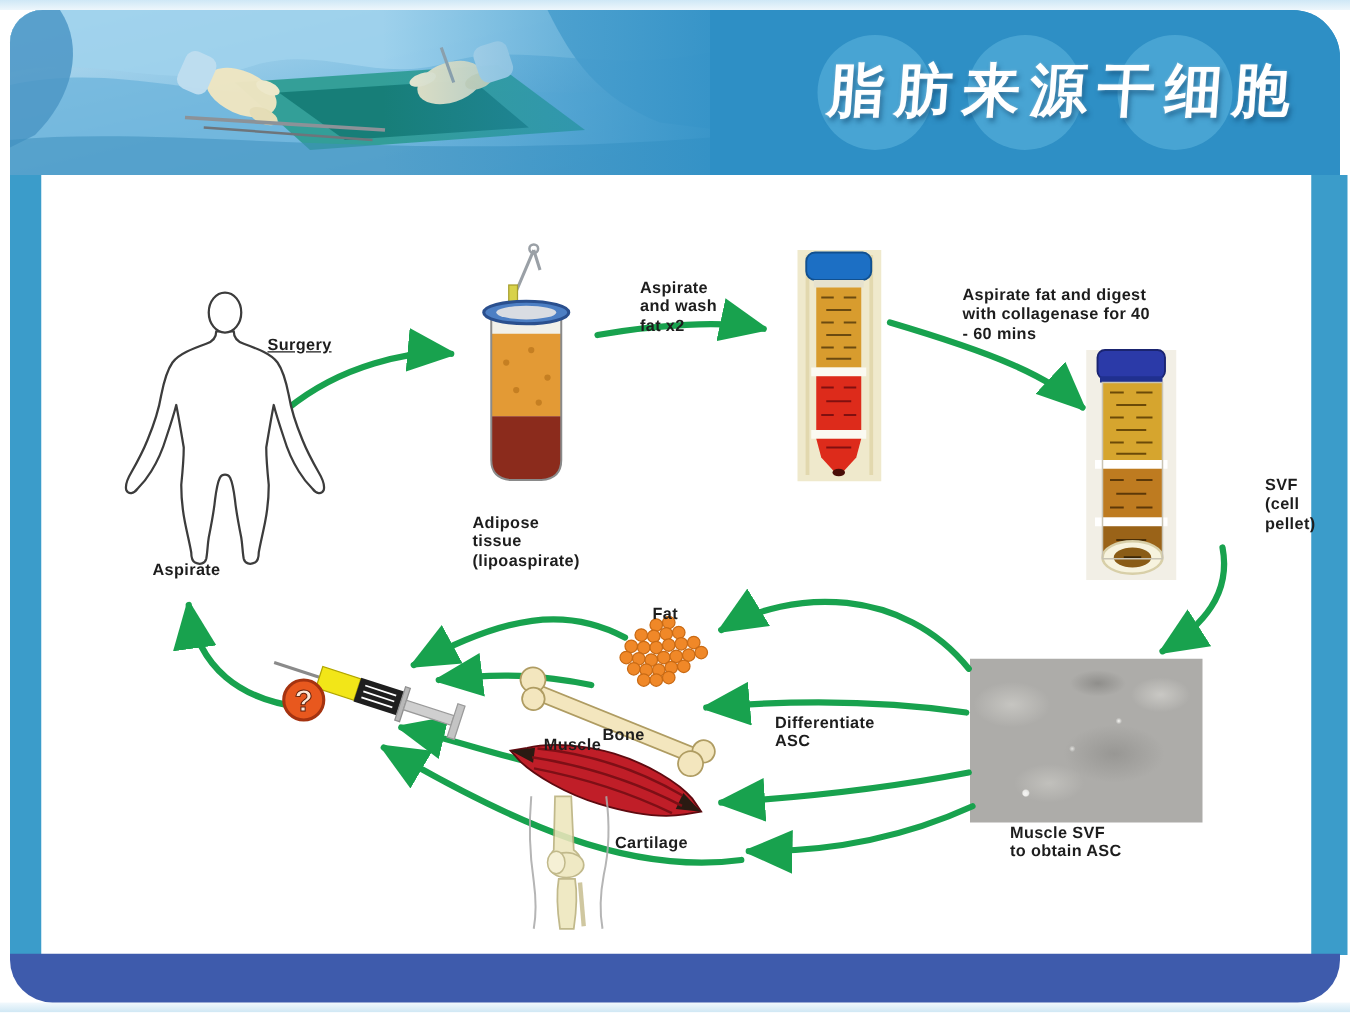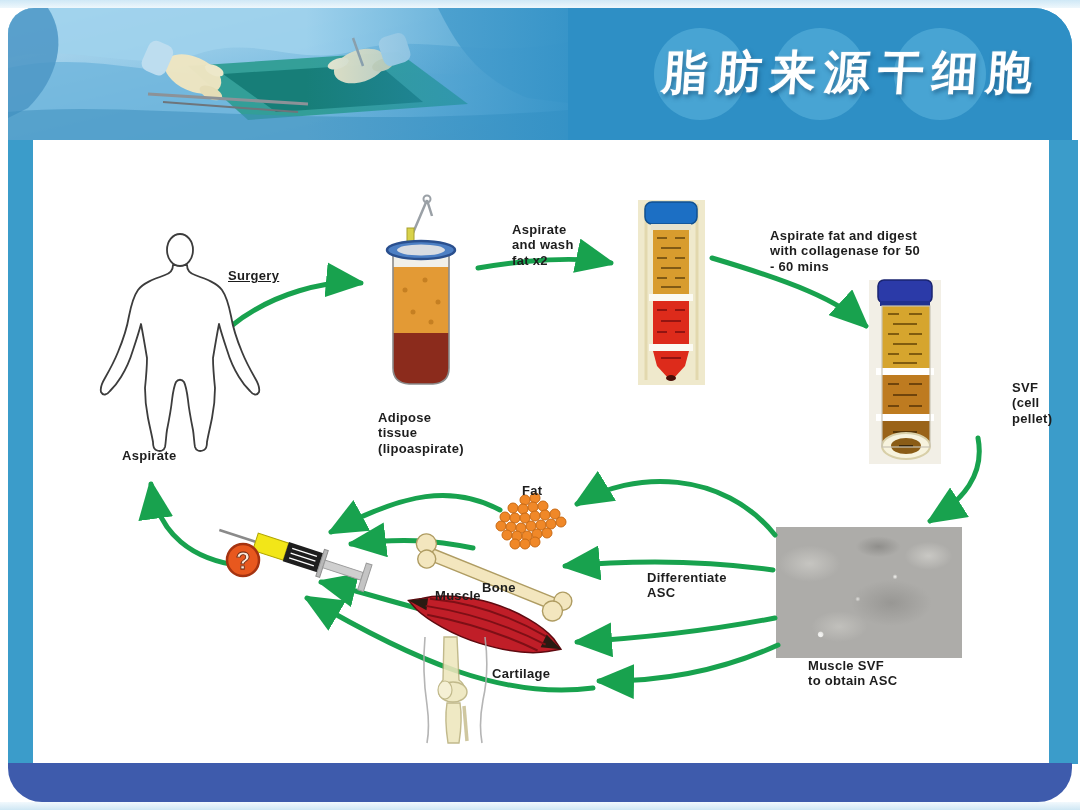--- a/index.html
+++ b/index.html
@@ -47,28 +47,28 @@
       radial-gradient(circle 5px at 24% 82%,#ffffff 0%,#f2f2f0 45%,rgba(255,255,255,0) 65%),
       radial-gradient(circle 4px at 64% 38%,#f6f6f3 0%,rgba(246,246,243,0) 65%),
       radial-gradient(circle 4px at 44% 55%,#efefec 0%,rgba(239,239,236,0) 65%);
   }
   .diagram-svg{position:absolute;left:33px;top:140px;width:1016px;height:623px;z-index:2;}
   .label{
     position:absolute;z-index:4;color:var(--label-text,#1d1d1d);
     font-weight:bold;font-size:13px;line-height:1.18;letter-spacing:.3px;
     white-space:pre-line;
   }
-  .lbl-surgery{left:228px;top:268px;text-decoration:underline;}
+  .lbl-surgery{left:214px;top:268px;text-decoration:underline;}
   .lbl-patient{left:122px;top:448px;}
   .lbl-adipose{left:378px;top:410px;}
   .lbl-wash{left:512px;top:222px;}
   .lbl-digest{left:770px;top:228px;}
   .lbl-svf{left:1012px;top:380px;width:76px;overflow:hidden;}
   .lbl-culture{left:808px;top:658px;}
-  .lbl-diff{left:647px;top:570px;}
+  .lbl-diff{left:620px;top:570px;}
   .lbl-fat{left:522px;top:483px;}
   .lbl-bone{left:482px;top:580px;}
   .lbl-muscle{left:435px;top:588px;}
   .lbl-cartilage{left:492px;top:666px;}
   .lbl-apps{left:163px;top:574px;}
   
   .arrow{fill:none;stroke:var(--arrow-green,#18A24E);stroke-width:5;stroke-linecap:round;
     marker-end:url(#ah);}
   #ah path{fill:var(--arrow-green,#18A24E);}
   .outline{fill:#ffffff;stroke:#3c3c3c;stroke-width:1.8;stroke-linejoin:round;}
@@ -335,21 +335,21 @@
 
   <div class="label lbl-surgery">Surgery</div>
   <div class="label lbl-patient">Aspirate</div>
   <div class="label lbl-adipose">Adipose
 tissue
 (lipoaspirate)</div>
   <div class="label lbl-wash">Aspirate
 and wash
 fat x2</div>
   <div class="label lbl-digest">Aspirate fat and digest
-with collagenase for 50
+with collagenase for 40
 - 60 mins</div>
   <div class="label lbl-svf">SVF
 (cell
 pellet)</div>
   <div class="label lbl-culture">Muscle SVF
 to obtain ASC</div>
   <div class="label lbl-diff">Differentiate
 ASC</div>
   <div class="label lbl-fat">Fat</div>
   <div class="label lbl-bone">Bone</div>

